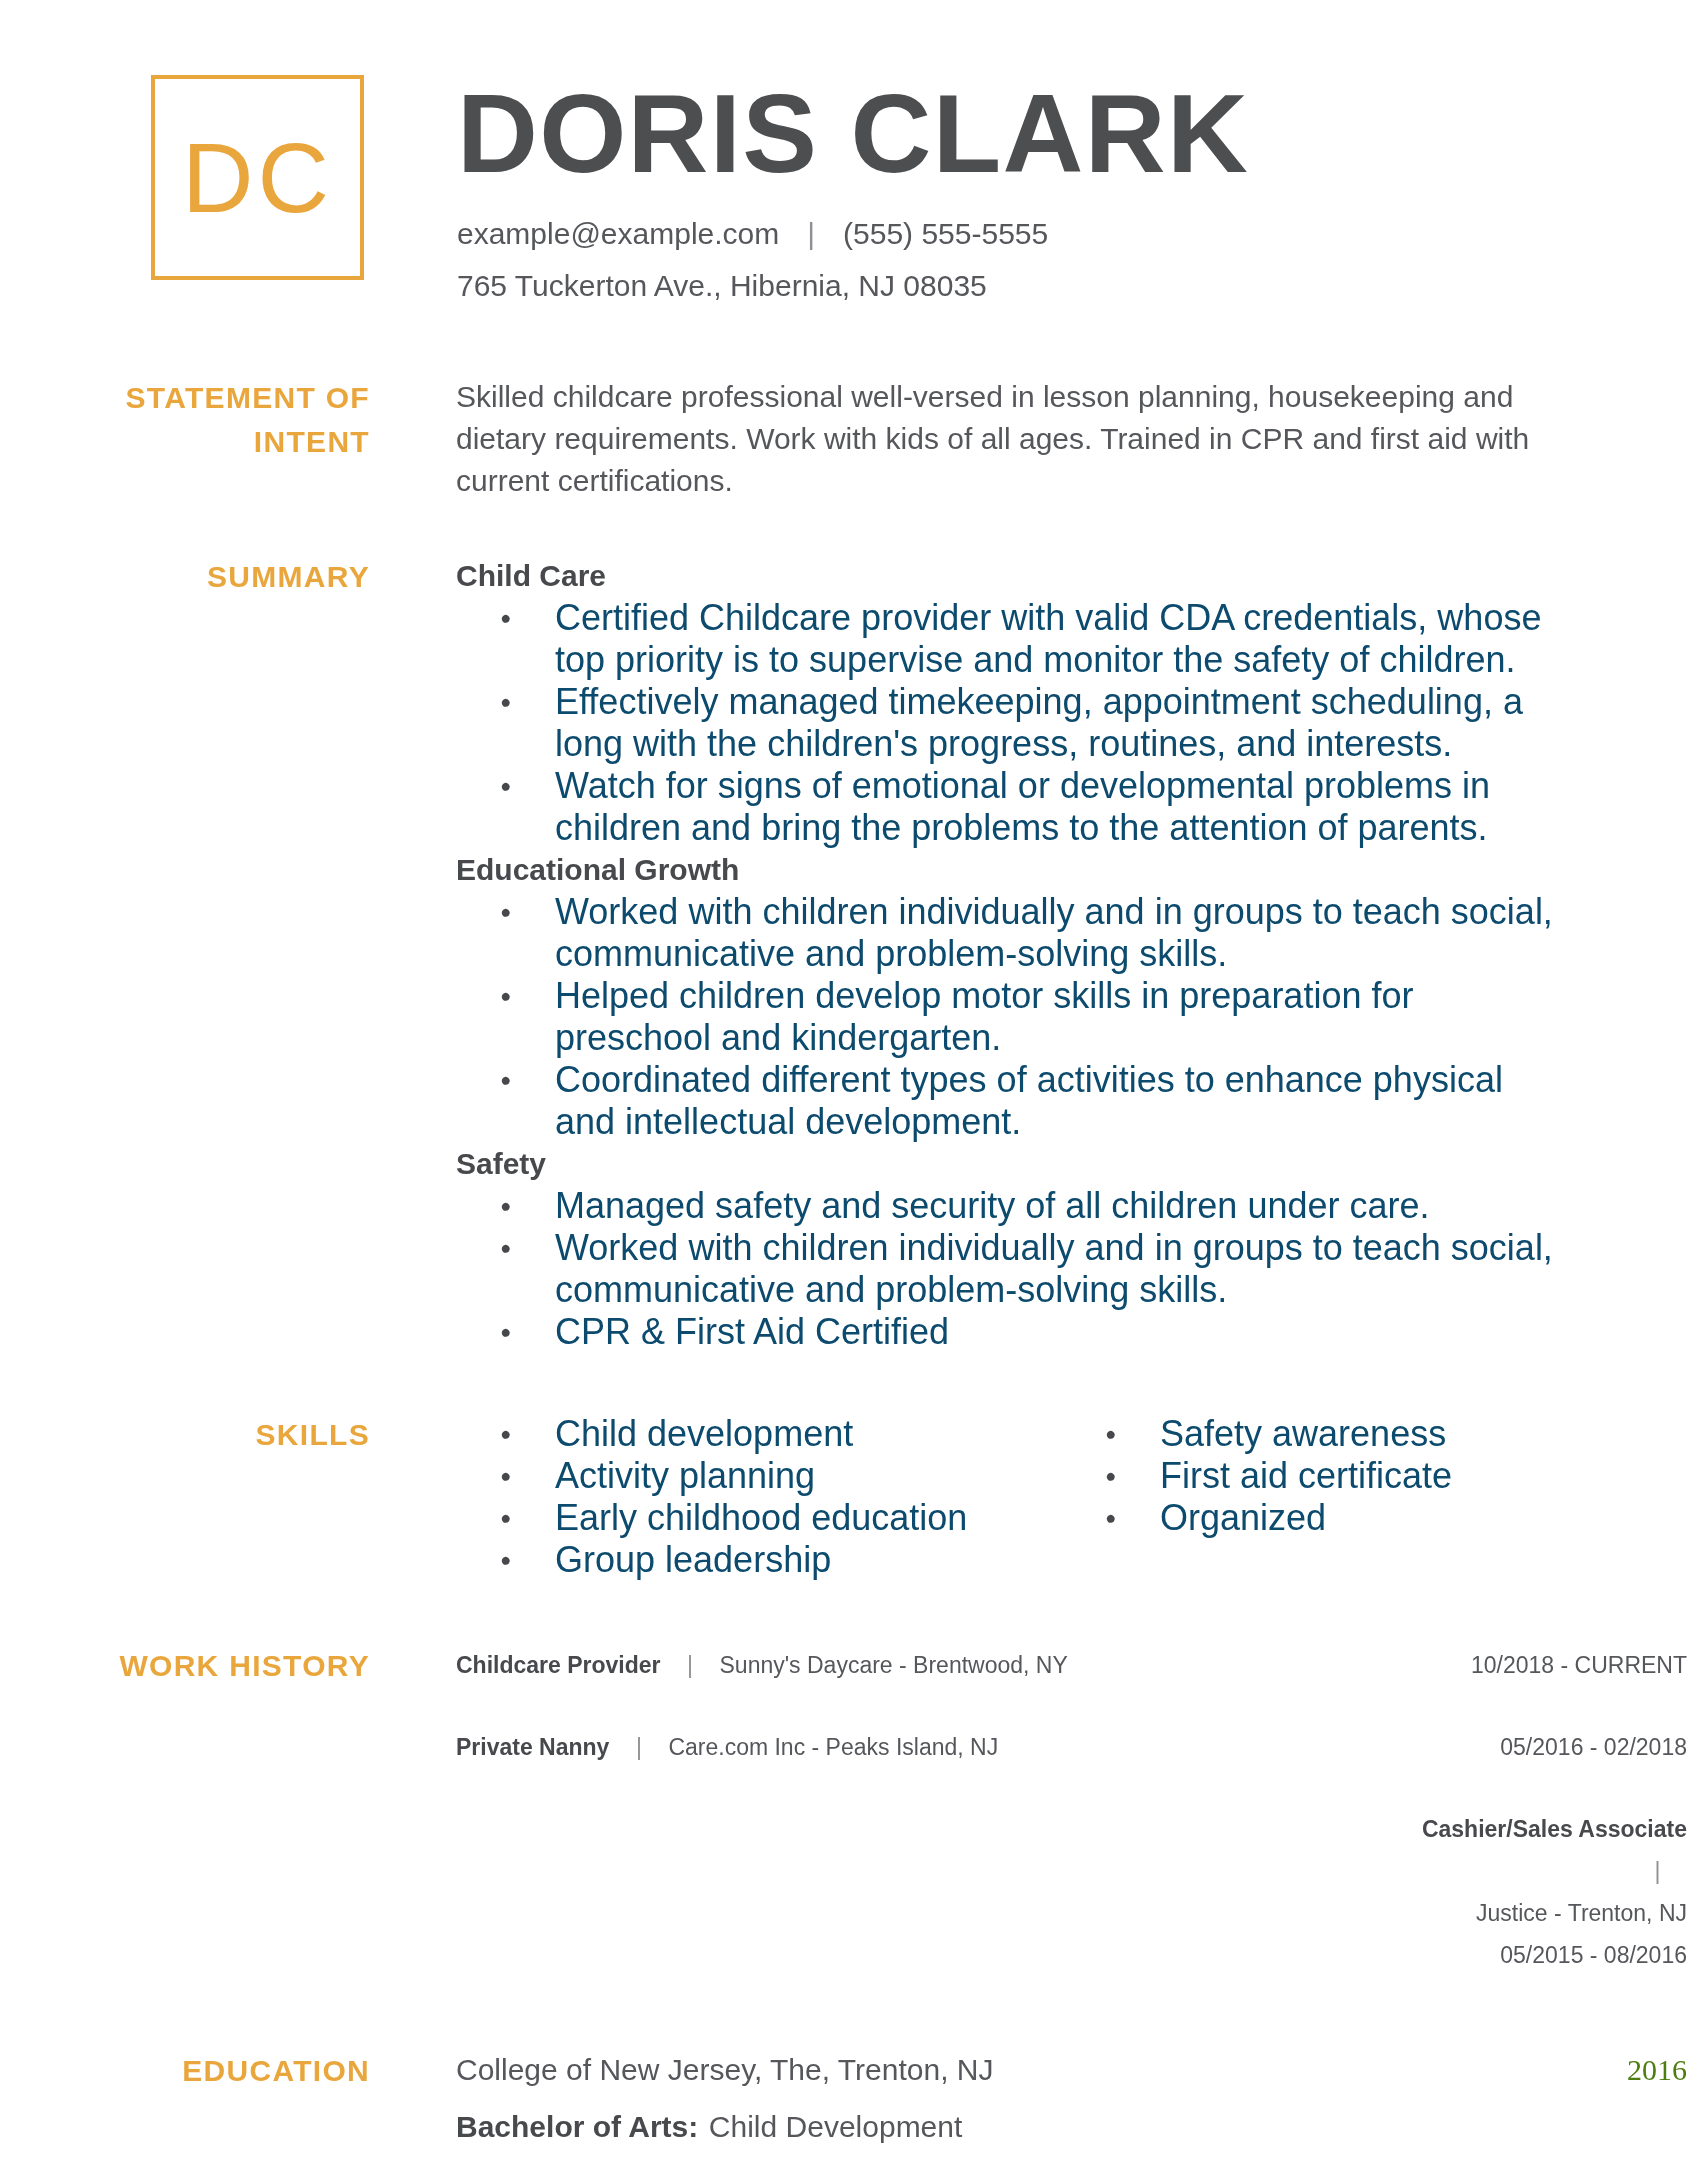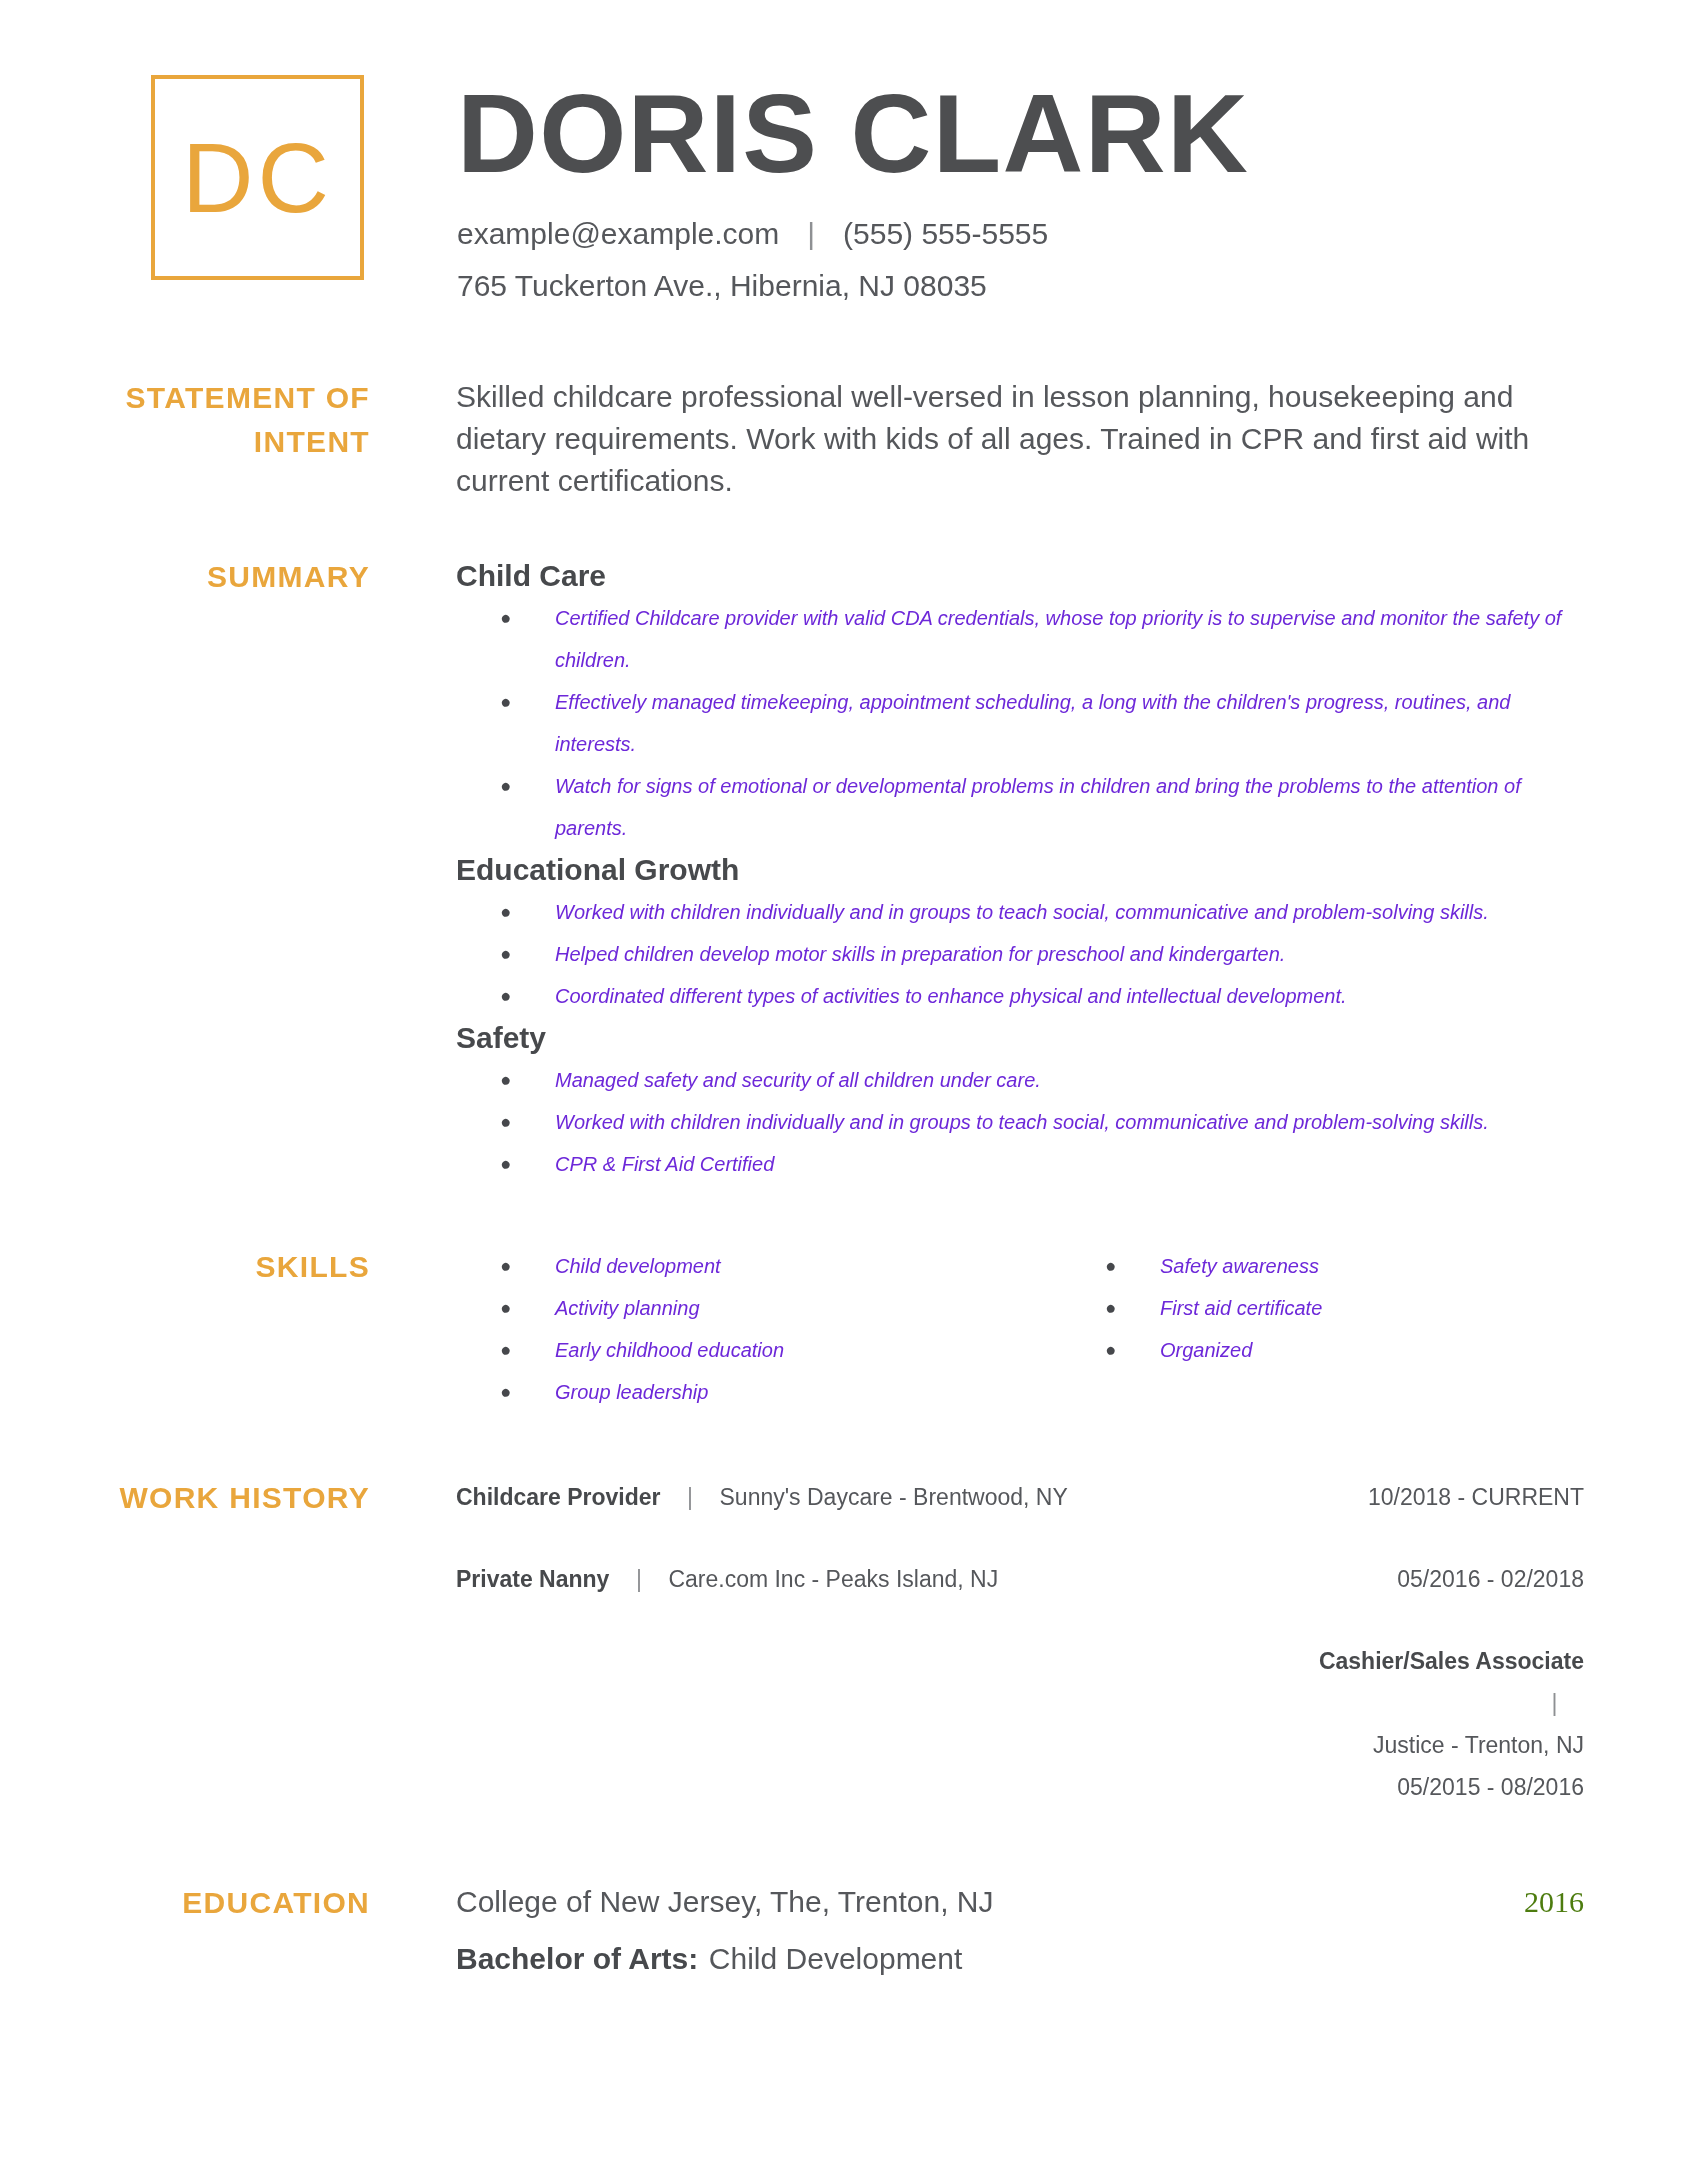--- a/index.html
+++ b/index.html
@@ -48,21 +48,20 @@
   }
   .contact-line.address { margin-top: 18.5px; }
   .pipe { color: #8E9093; margin: 0 28px; }
 
   
   .sections { margin-top: 73px; }
   .section {
     display: grid;
     grid-template-columns: 370px 1fr;
     column-gap: 86px;
-    padding-right: 103px;
   }
   .section-label {
     margin: 0;
     font-size: 30px;
     font-weight: 700;
     color: #E9A63C;
     text-align: right;
     letter-spacing: 1.3px;
     line-height: 1.45;
   }
@@ -79,25 +78,24 @@
   .group-heading {
     margin: 0;
     font-size: 30px;
     line-height: 42px;
     font-weight: 700;
     color: #47494C;
   }
   .bullet-item {
     position: relative;
     padding-left: 99px;
-    font-size: 20px;
-    line-height: 42px;
-    color: #6d28d9;
+    font-size: 36px;
+    line-height: 42px;
+    color: #0c4a6e;
     max-width: 1111px;
-    font-style: italic;
   }
   .bullet-item::before {
     content: "\25CF";
     position: absolute;
     left: 44px;
     top: 0;
     font-size: 18.5px;
     line-height: 42px;
     color: #46484C;
   }

